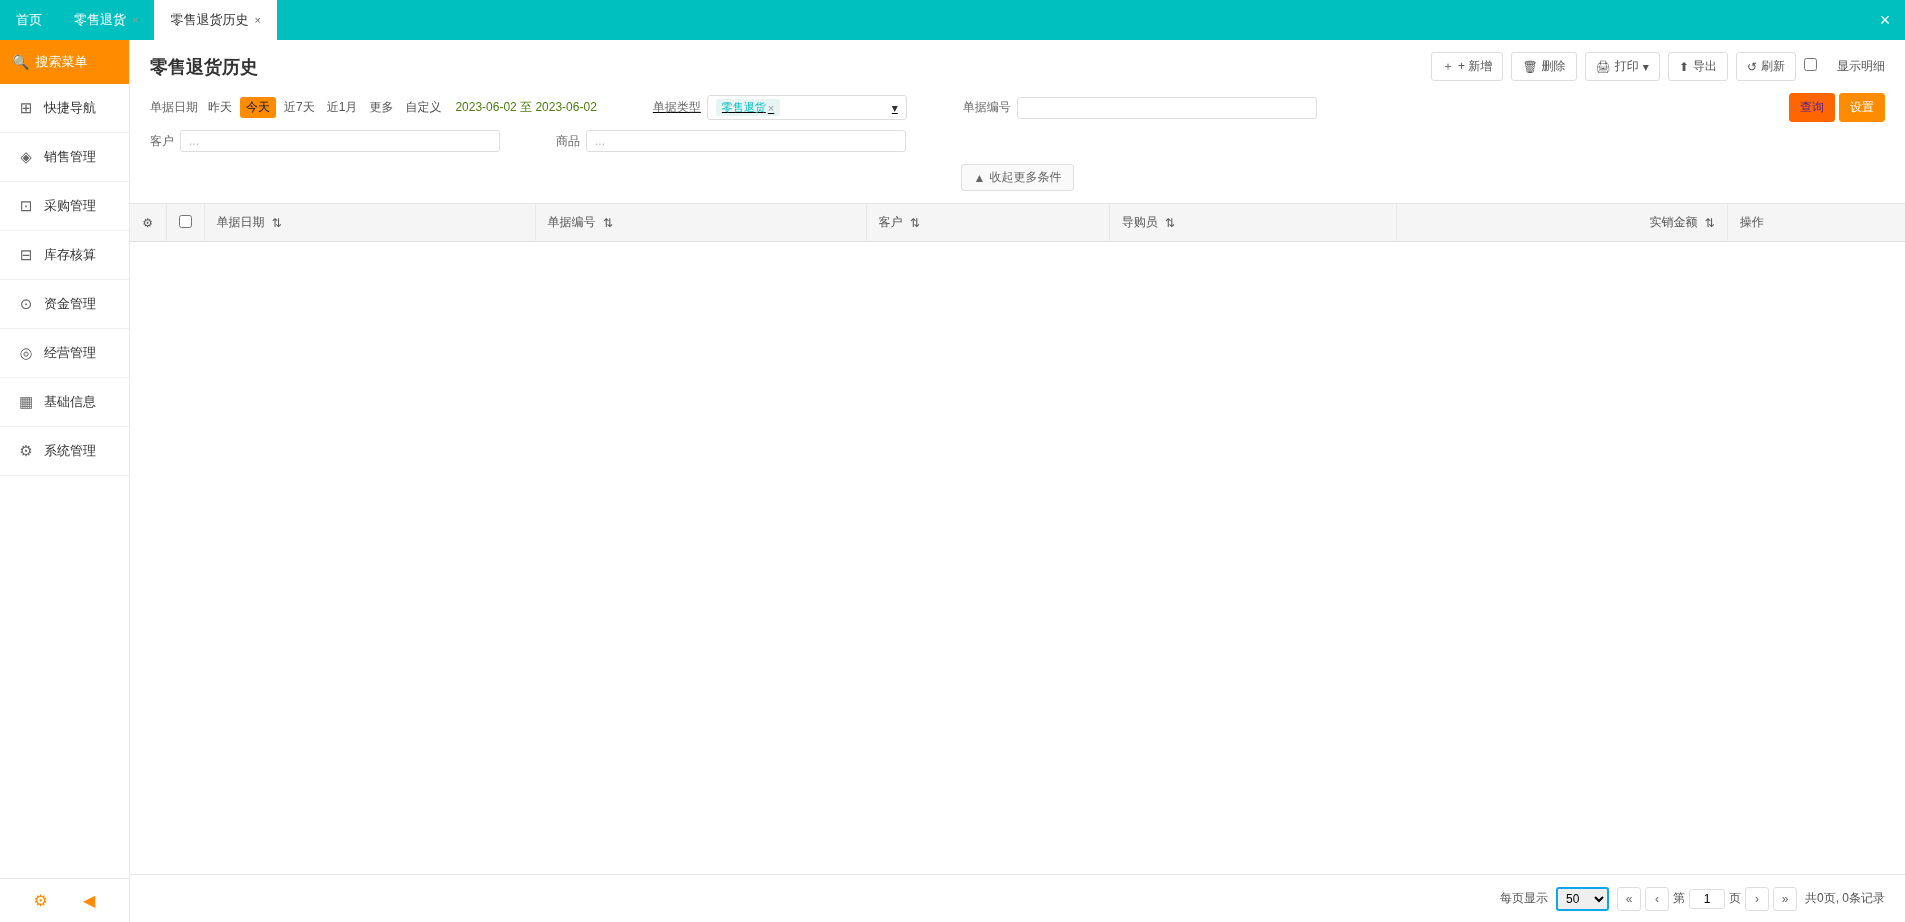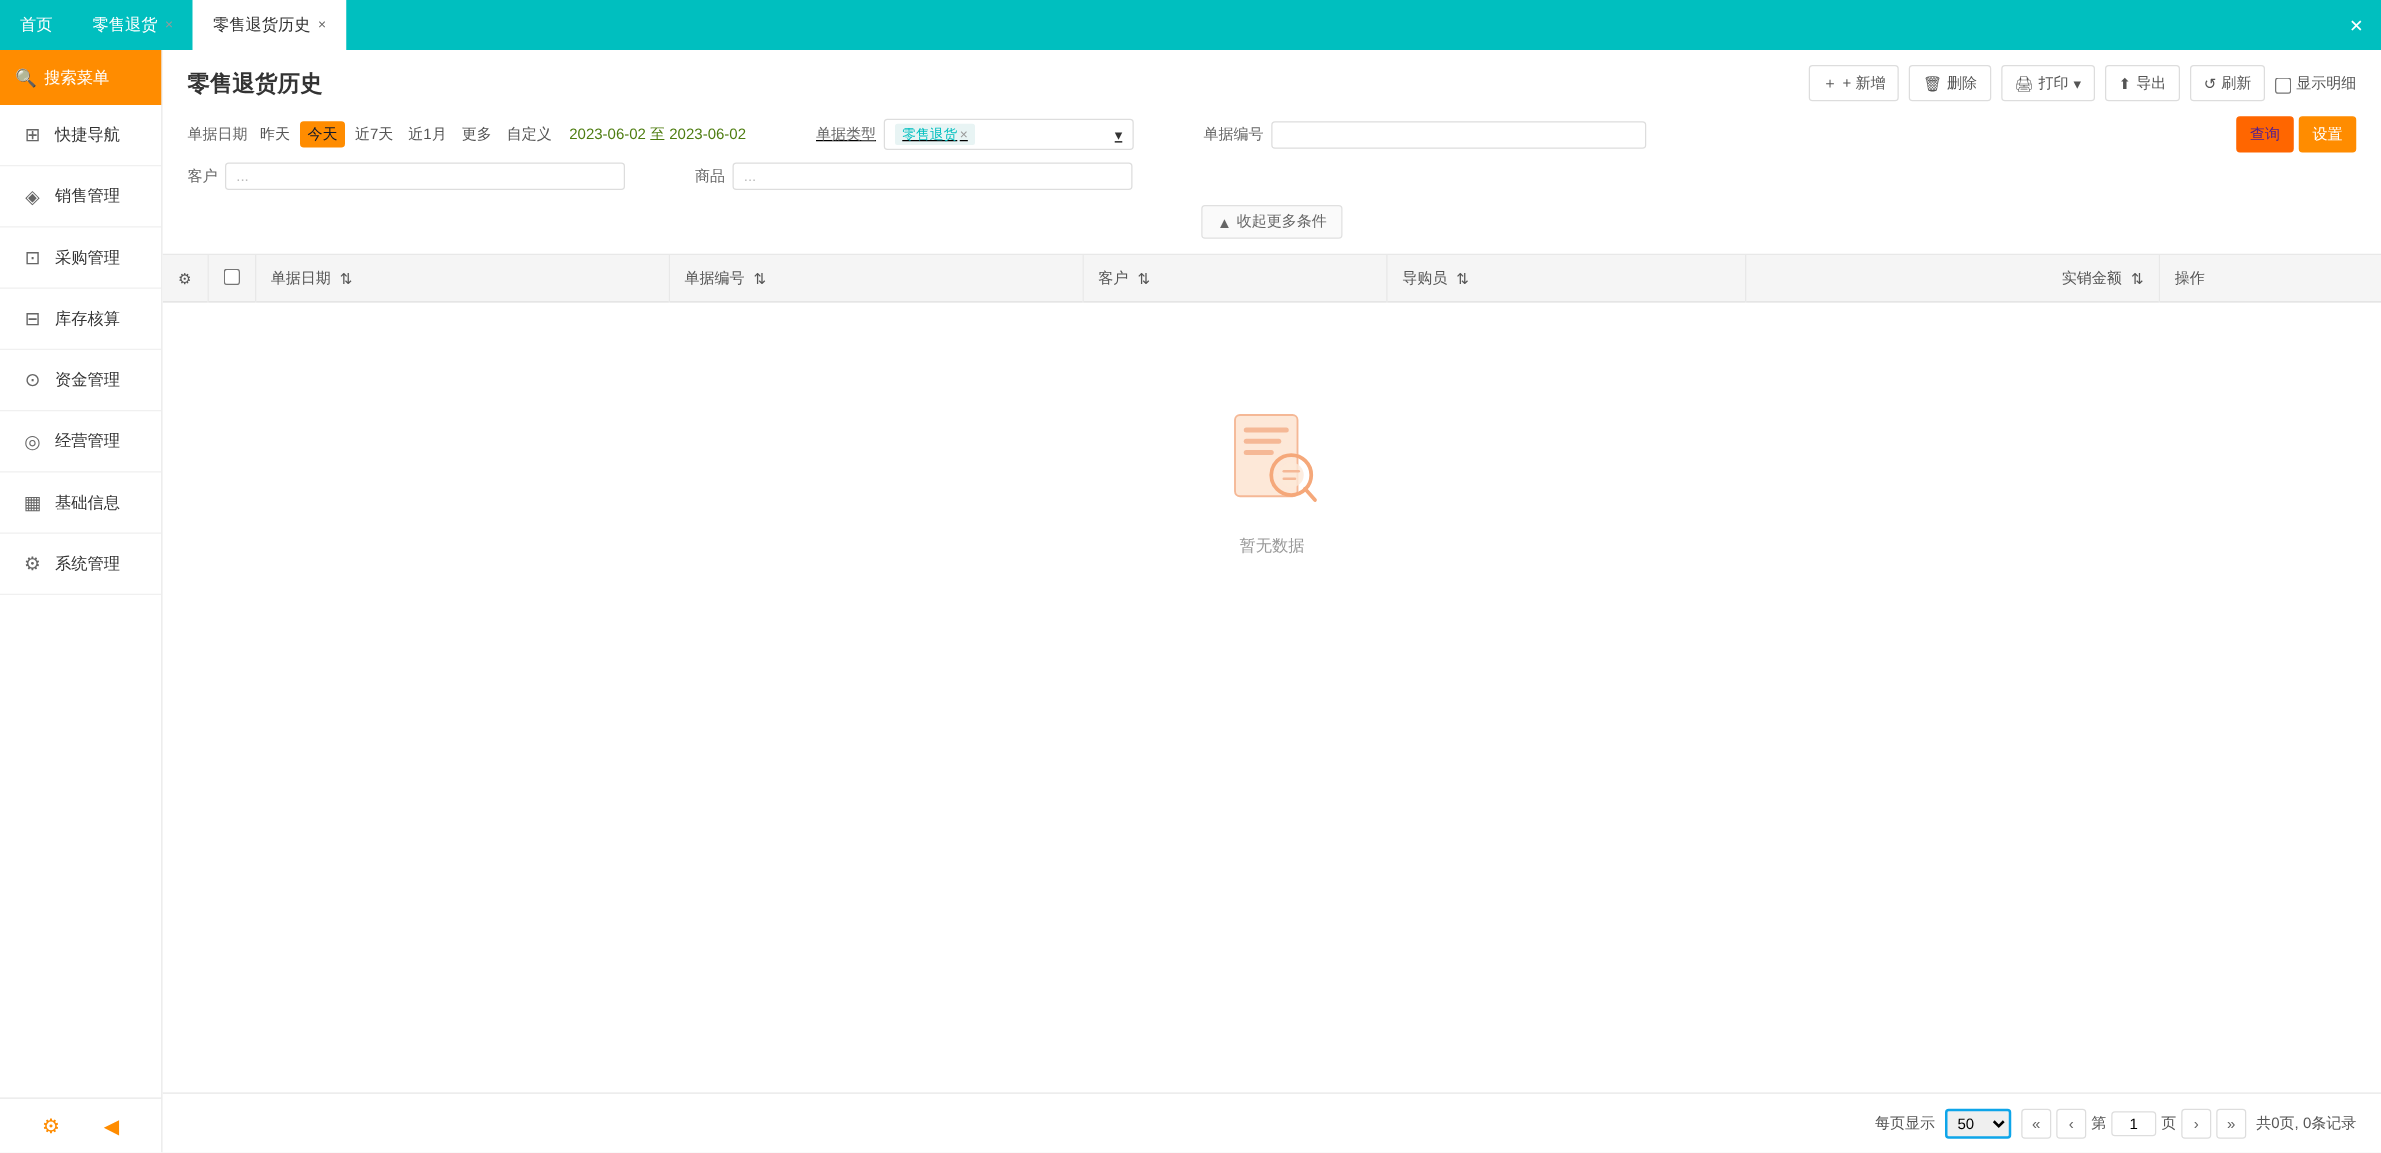--- a/index.html
+++ b/index.html
@@ -171,22 +171,22 @@
       border-color: #ff6600;
       color: #4c1d95;
     }
     .toolbar-btn.secondary {
       background: #ff8c00;
       border-color: #ff8c00;
       color: #fff;
     }
     .checkbox-label {
       display: flex;
-      align-items: flex-end;
-      gap: 4px;
+      align-items: flex-start;
+      gap: 20px;
       font-size: 12px;
       color: #555;
       cursor: pointer;
     }
 
     
     .filter-area {
       background: #fff;
       padding: 10px 20px;
       border-bottom: 1px solid #e8e8e8;
@@ -596,38 +596,20 @@
             </th>
             <th>
               <span>操作</span>
             </th>
           </tr>
         </thead>
         <tbody>
         </tbody>
       </table>
 
-      <div class="empty-state">
-        <svg class="empty-icon" viewBox="0 0 100 90" xmlns="http://www.w3.org/2000/svg">
-
-          <rect x="20" y="10" width="50" height="65" rx="4" fill="#fde8d8" stroke="#f5b896" stroke-width="1.5"></rect>
-          <rect x="27" y="20" width="36" height="4" rx="2" fill="#f5b896"></rect>
-          <rect x="27" y="29" width="30" height="4" rx="2" fill="#f5b896"></rect>
-          <rect x="27" y="38" width="24" height="4" rx="2" fill="#f5b896"></rect>
-
-          <circle cx="65" cy="58" r="16" fill="none" stroke="#f5a87a" stroke-width="3"></circle>
-          <circle cx="65" cy="58" r="10" fill="#fde8d8" opacity="0.8"></circle>
-
-          <line x1="76" y1="69" x2="84" y2="78" stroke="#f5a87a" stroke-width="3" stroke-linecap="round"></line>
-
-          <line x1="59" y1="55" x2="71" y2="55" stroke="#f5b896" stroke-width="2" stroke-linecap="round"></line>
-          <line x1="59" y1="61" x2="68" y2="61" stroke="#f5b896" stroke-width="2" stroke-linecap="round"></line>
-        </svg>
-        <span>暂无数据</span>
-      </div>
     </div>
 
     <div class="pagination-bar">
       <span>每页显示</span>
       <select>
         <option>50</option>
         <option>10</option>
         <option>20</option>
         <option>100</option>
       </select>

